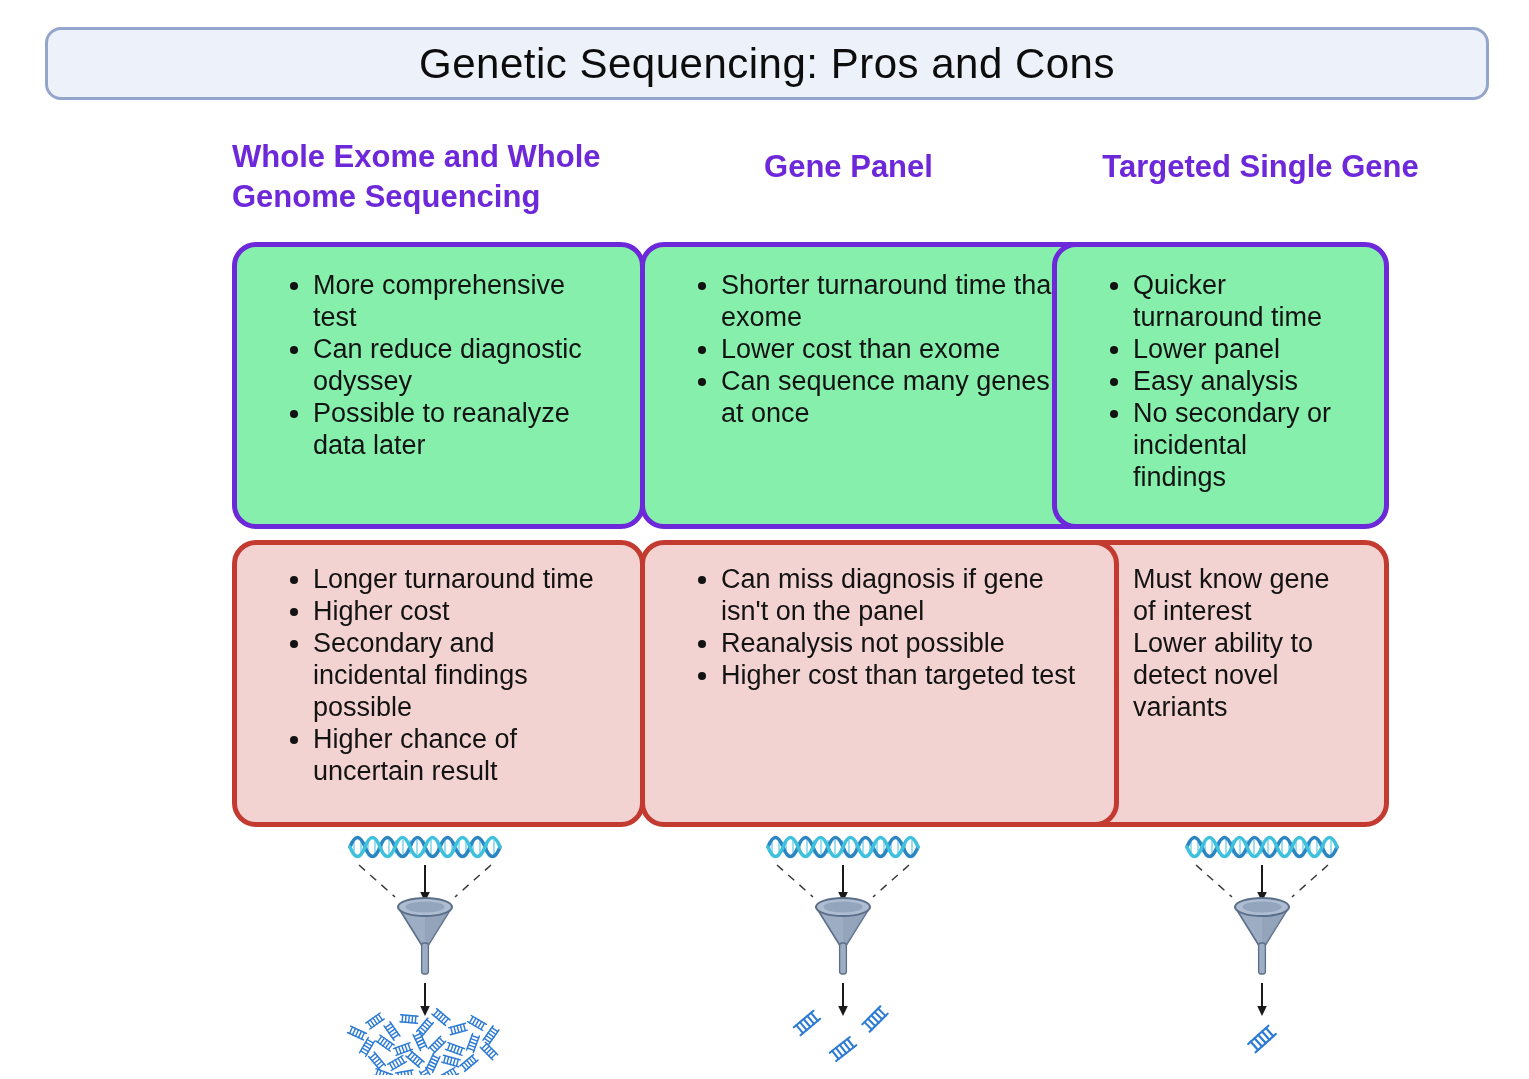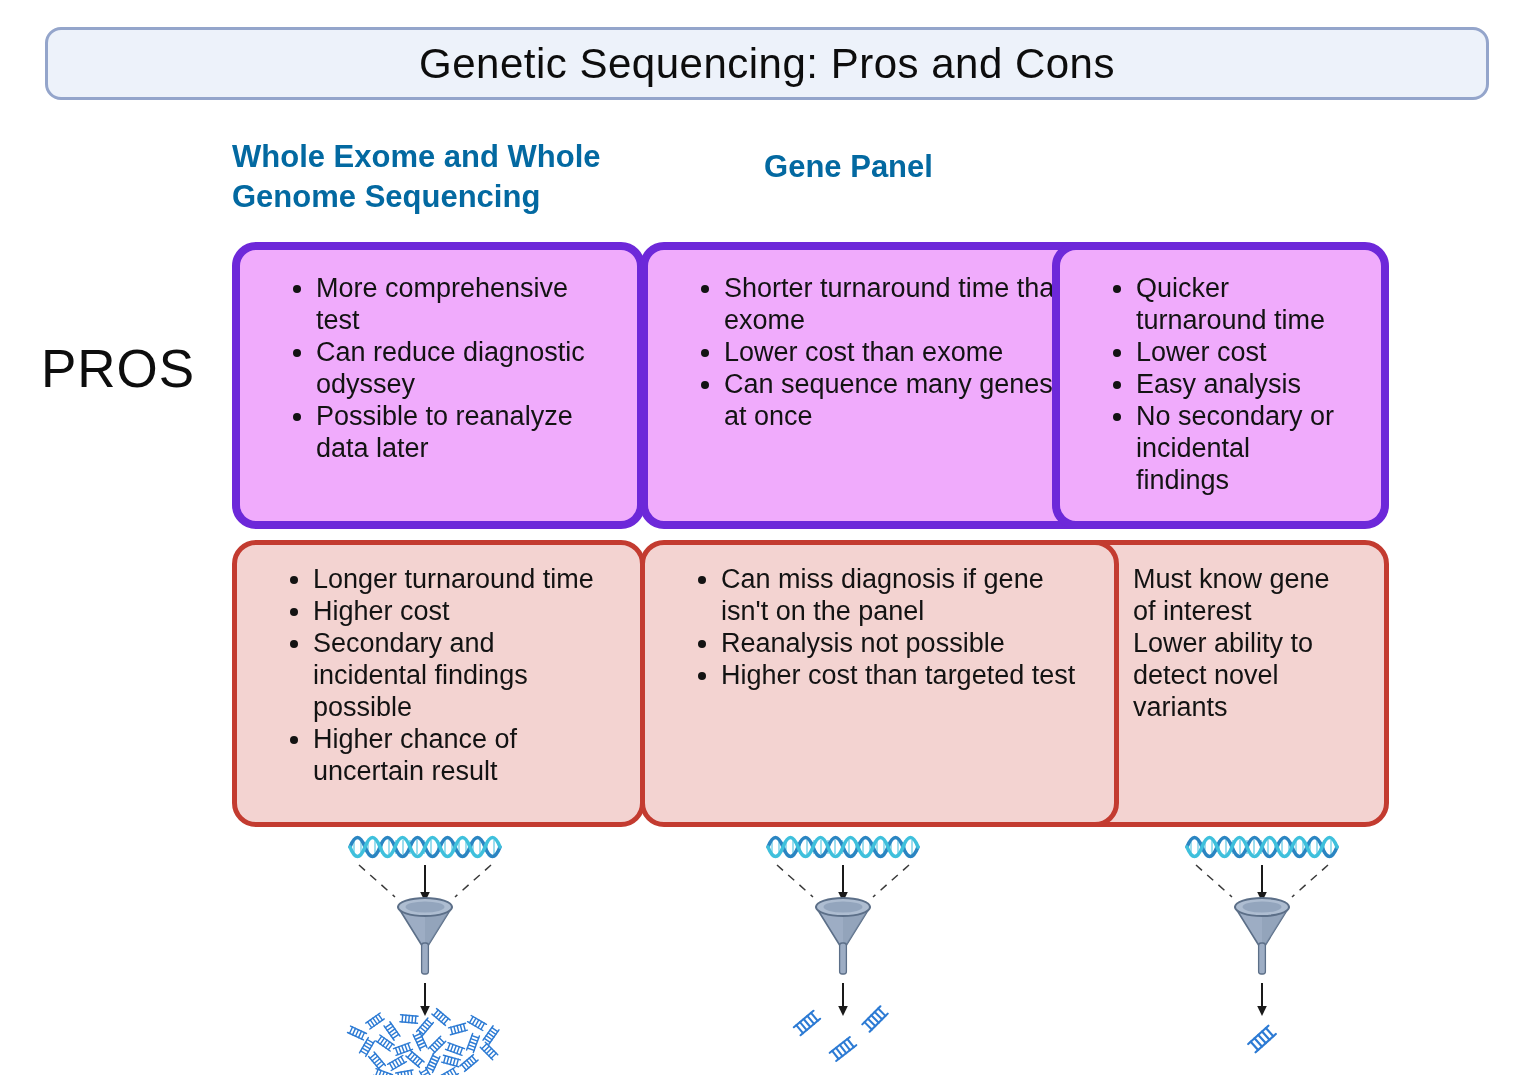--- a/index.html
+++ b/index.html
@@ -12,37 +12,37 @@
   
   .title-banner{
     position:absolute;left:45px;top:27px;width:1444px;height:73px;
     background:#edf2fa;border:3px solid #94a5cb;border-radius:16px;
     display:flex;align-items:center;justify-content:center;
     box-sizing:border-box;
   }
   .title-banner span{font-size:42px;font-weight:400;letter-spacing:0.5px;color:#0d0d0d;}
   
   .col-header{
-    position:absolute;font-weight:700;font-size:31px;line-height:40px;color:#0369a1;
+    position:absolute;font-weight:700;font-size:31px;line-height:40px;color:#6d28d9;
   }
   .col-header.h1{left:232px;top:137px;width:412px;text-align:left;}
   .col-header.h2{left:640px;top:147px;width:417px;text-align:center;}
   .col-header.h3{left:1052px;top:147px;width:417px;text-align:center;}
   
   .row-label{
     position:absolute;left:38px;width:160px;text-align:center;
     font-size:53px;font-weight:400;letter-spacing:1px;color:#0d0d0d;
   }
   .row-label.pros{top:338px;}
   .row-label.cons{top:634px;}
   
   .box{
     position:absolute;height:287px;border-radius:24px;box-sizing:border-box;
   }
-  .box.green{background:#f0abfc;border:8px solid #6d28d9;}
+  .box.green{background:#86efac;border:5px solid #6d28d9;}
   .box.red{background:#f3d3d1;border:5px solid #c33b30;}
   .box.b1{left:232px;width:413px;}
   .box.b2{left:640px;width:479px;}
   .box.b3{left:1052px;width:337px;}
   .box.prow{top:242px;}
   .box.crow{top:540px;}
   .box ul{margin:0;padding:22px 38px 0 76px;list-style:disc;}
   .box.crow ul{padding-top:18px;}
   .box li{font-size:27px;line-height:32px;color:#131313;}
   
@@ -70,41 +70,41 @@
 </svg>
 
 <div class="page">
 
   <div class="title-banner">
     <span>Genetic Sequencing: Pros and Cons</span>
   </div>
 
   <div class="col-header h1">Whole Exome and Whole Genome Sequencing</div>
   <div class="col-header h2">Gene Panel</div>
-
-  <div class="row-label pros">PROS</div>
+  <div class="col-header h3">Targeted Single Gene</div>
+
 
   <div class="box green prow b1">
     <ul>
         <li>More comprehensive test</li>
         <li>Can reduce diagnostic odyssey</li>
         <li>Possible to reanalyze data later</li>
       </ul>
   </div>
   <div class="box green prow b2">
     <ul>
         <li>Shorter turnaround time than exome</li>
         <li>Lower cost than exome</li>
         <li>Can sequence many genes at once</li>
       </ul>
   </div>
   <div class="box green prow b3">
     <ul>
         <li>Quicker turnaround time</li>
-        <li>Lower cost</li>
+        <li>Lower panel</li>
         <li>Easy analysis</li>
         <li>No secondary or incidental findings</li>
       </ul>
   </div>
 
   <div class="box red crow b1">
     <ul>
         <li>Longer turnaround time</li>
         <li>Higher cost</li>
         <li>Secondary and incidental findings possible</li>

